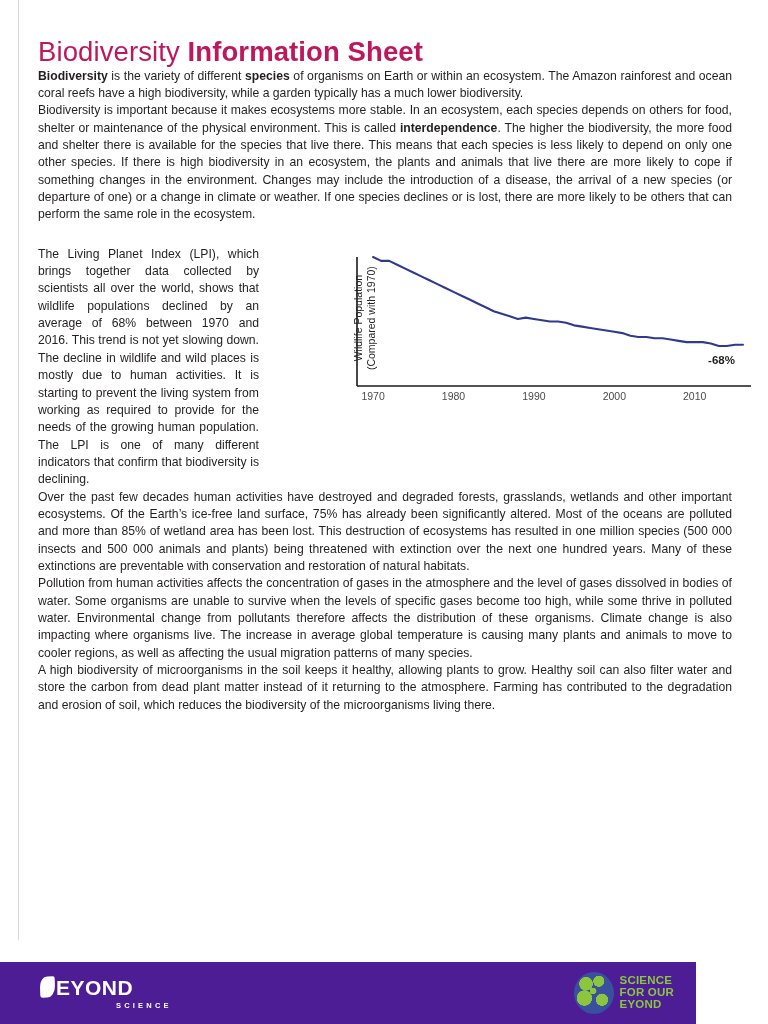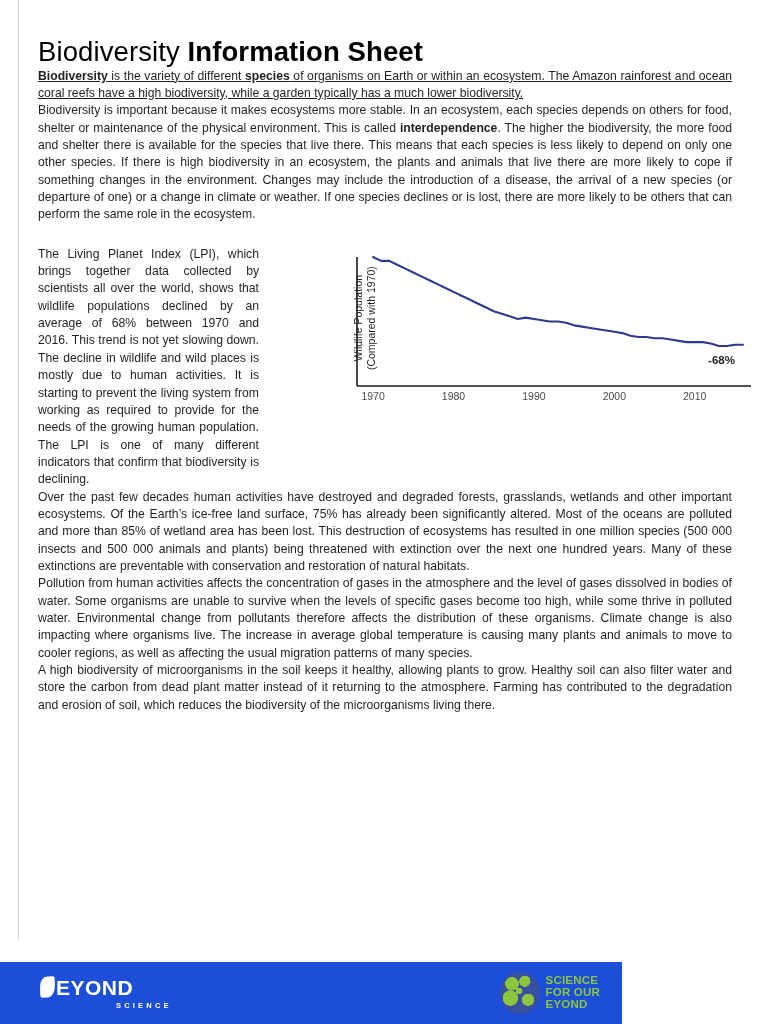--- a/index.html
+++ b/index.html
@@ -32,37 +32,37 @@
     top: 0;
     width: 694px;
   }
 
   
   .doc-title {
     margin: 0;
     padding-top: 36px;
     font-size: 27.5px;
     font-weight: 400;
-    color: #000000;
+    color: #be185d;
     letter-spacing: 0.1px;
     line-height: 1.15;
   }
   .doc-title .strong { font-weight: 700; }
 
   
   p.body {
     margin: 0;
     font-size: 12.2px;
     line-height: 1.42;
     text-align: justify;
     color: #231f20;
   }
   p.body b { font-weight: 700; }
 
-  .p-intro   { margin-top: 31px; text-decoration: underline; }
+  .p-intro   { margin-top: 31px; }
   .p-second  { margin-top: 19px; }
 
   
   .lpi-row {
     margin-top: 22px;
     display: flex;
     align-items: flex-start;
     gap: 32px;
   }
   .lpi-col {
@@ -137,23 +137,23 @@
 
   .p-decades   { margin-top: 16px; }
   .p-pollution { margin-top: 23px; }
   .p-soil      { margin-top: 23px; }
 
   
   .footer {
     position: absolute;
     left: 0;
     bottom: 0;
-    width: 622px;
+    width: 696px;
     height: 62px;
-    background: #1d4ed8;
+    background: #4c1d95;
     display: flex;
     align-items: center;
   }
   .footer-logo-left {
     position: absolute;
     left: 40px;
     top: 50%;
     transform: translateY(-50%);
     display: flex;
     flex-direction: column;

